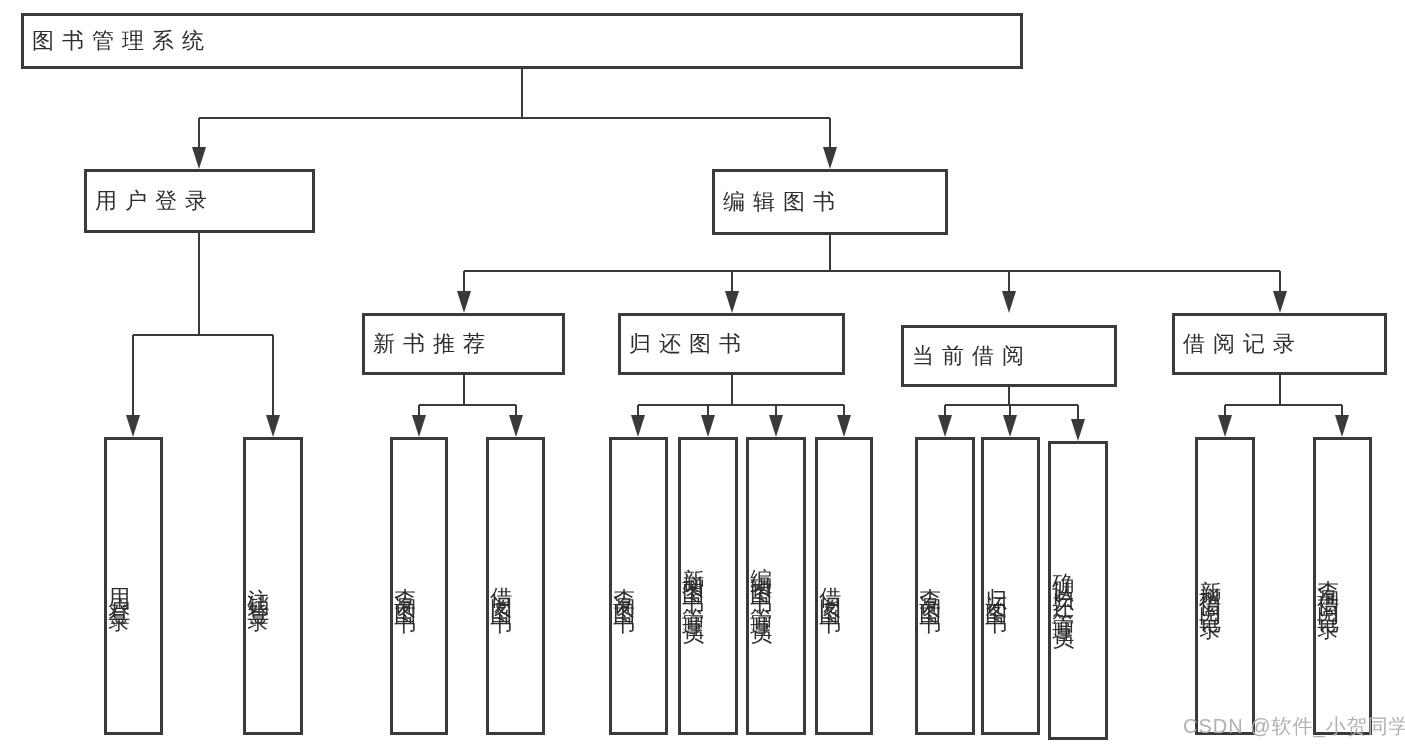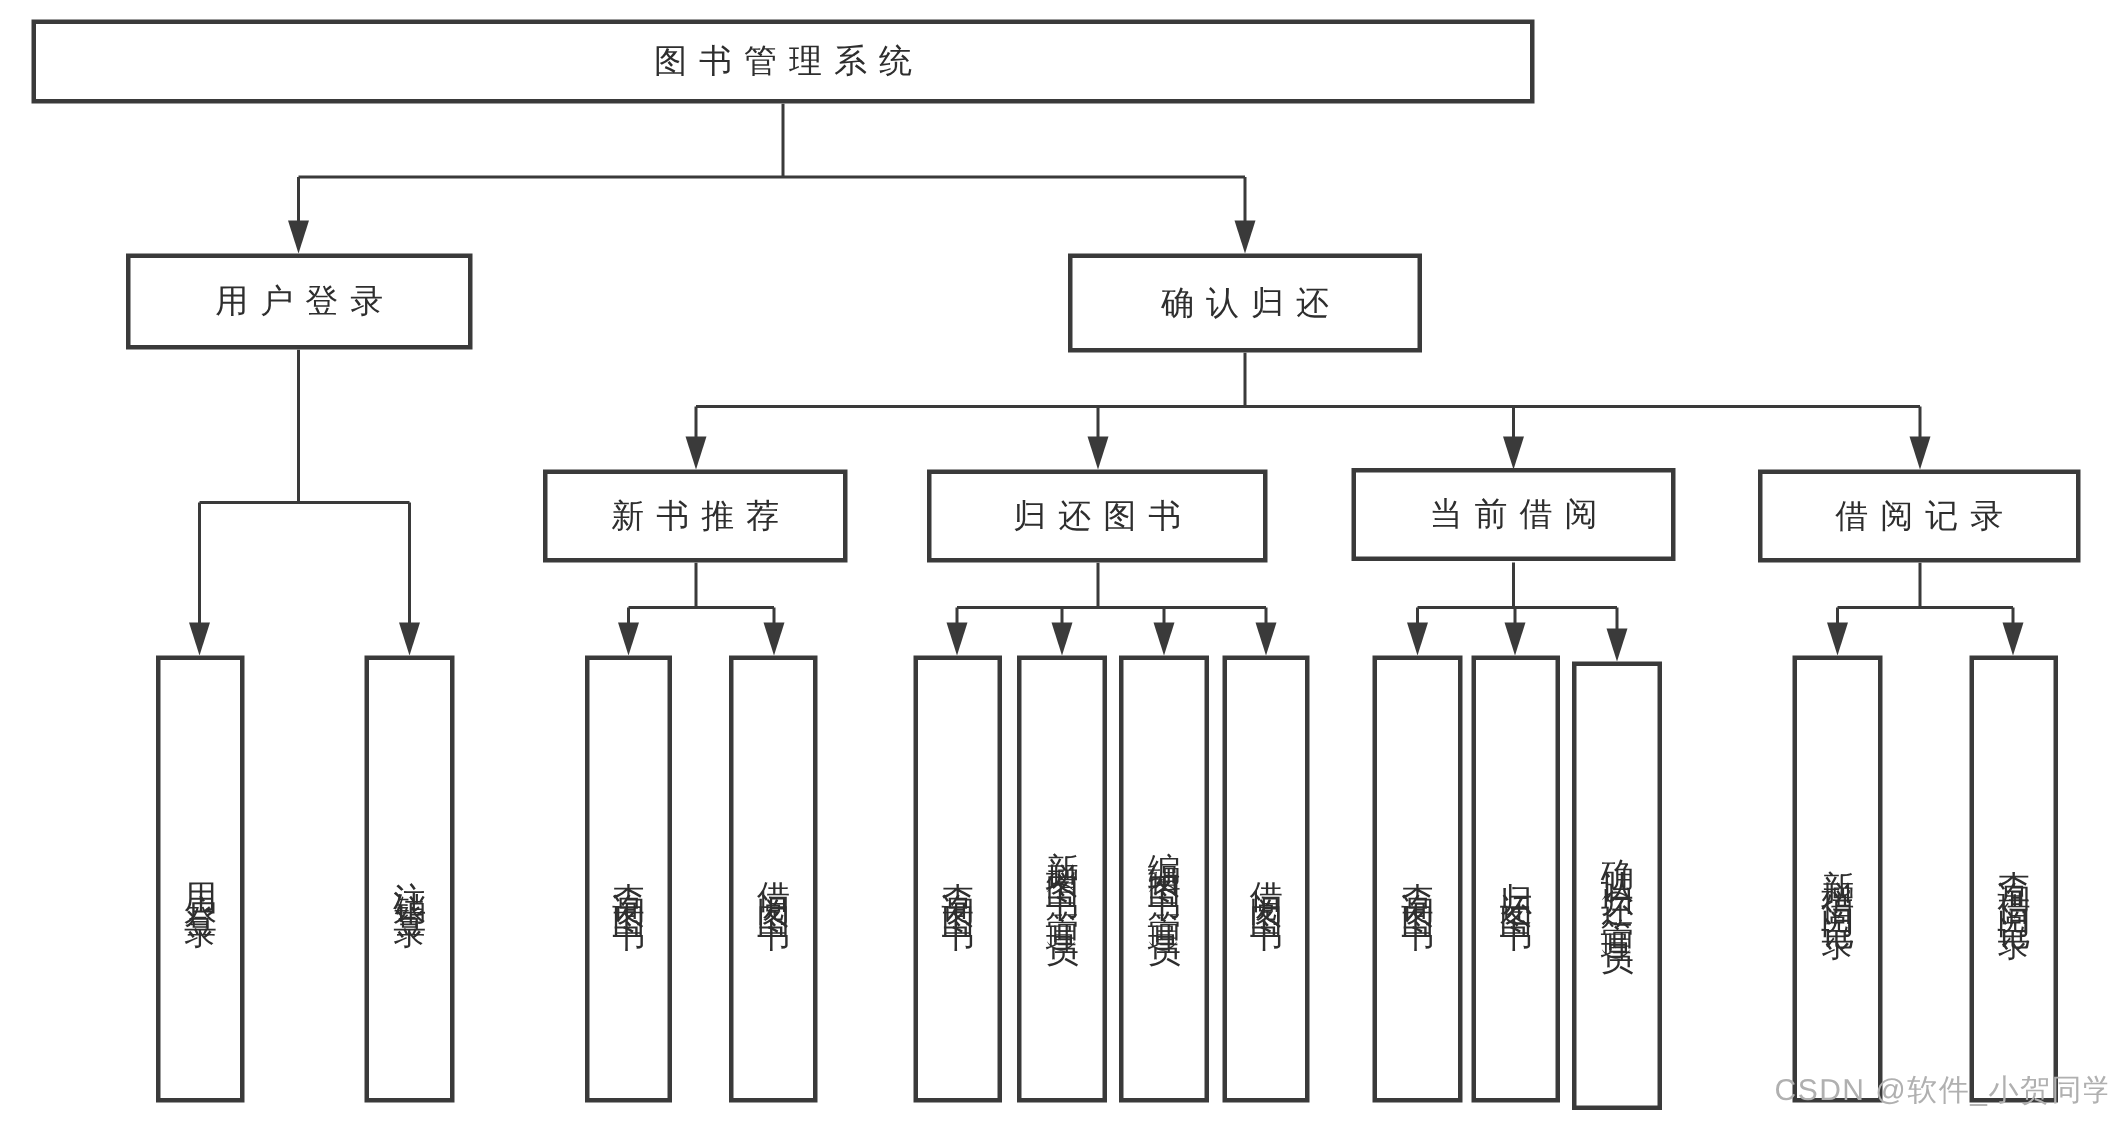--- a/index.html
+++ b/index.html
@@ -21,21 +21,21 @@
     width: 1405px; height: 747px;
     z-index: 1;
   }
 
   .node {
     position: absolute;
     background: #ffffff;
     border: 3px solid #3a3a3a;
     display: flex;
     align-items: center;
-    justify-content: center;
+    justify-content: flex-start;
     font-size: 22px;
     color: #2e2e2e;
     z-index: 2;
   }
   .node .label {
     letter-spacing: 8px;
     text-indent: 8px;
     white-space: nowrap;
   }
 
@@ -103,30 +103,30 @@
   </svg>
 
   <div class="node" style="left:21px; top:13px; width:1002px; height:56px;">
     <span class="label">图书管理系统</span>
   </div>
 
   <div class="node" style="left:84px; top:169px; width:231px; height:64px;">
     <span class="label">用户登录</span>
   </div>
   <div class="node" style="left:712px; top:169px; width:236px; height:66px;">
-    <span class="label">确认归还</span>
+    <span class="label">编辑图书</span>
   </div>
 
   <div class="node" style="left:362px; top:313px; width:203px; height:62px;">
     <span class="label">新书推荐</span>
   </div>
   <div class="node" style="left:618px; top:313px; width:227px; height:62px;">
     <span class="label">归还图书</span>
   </div>
-  <div class="node" style="left:901px; top:312px; width:216px; height:62px;">
+  <div class="node" style="left:901px; top:325px; width:216px; height:62px;">
     <span class="label">当前借阅</span>
   </div>
   <div class="node" style="left:1172px; top:313px; width:215px; height:62px;">
     <span class="label">借阅记录</span>
   </div>
 
   <div class="node leaf" style="left:104px; top:437px; width:59px; height:298px;">
     <span class="vlabel">用户登录</span>
   </div>
   <div class="node leaf" style="left:243px; top:437px; width:60px; height:298px;">

